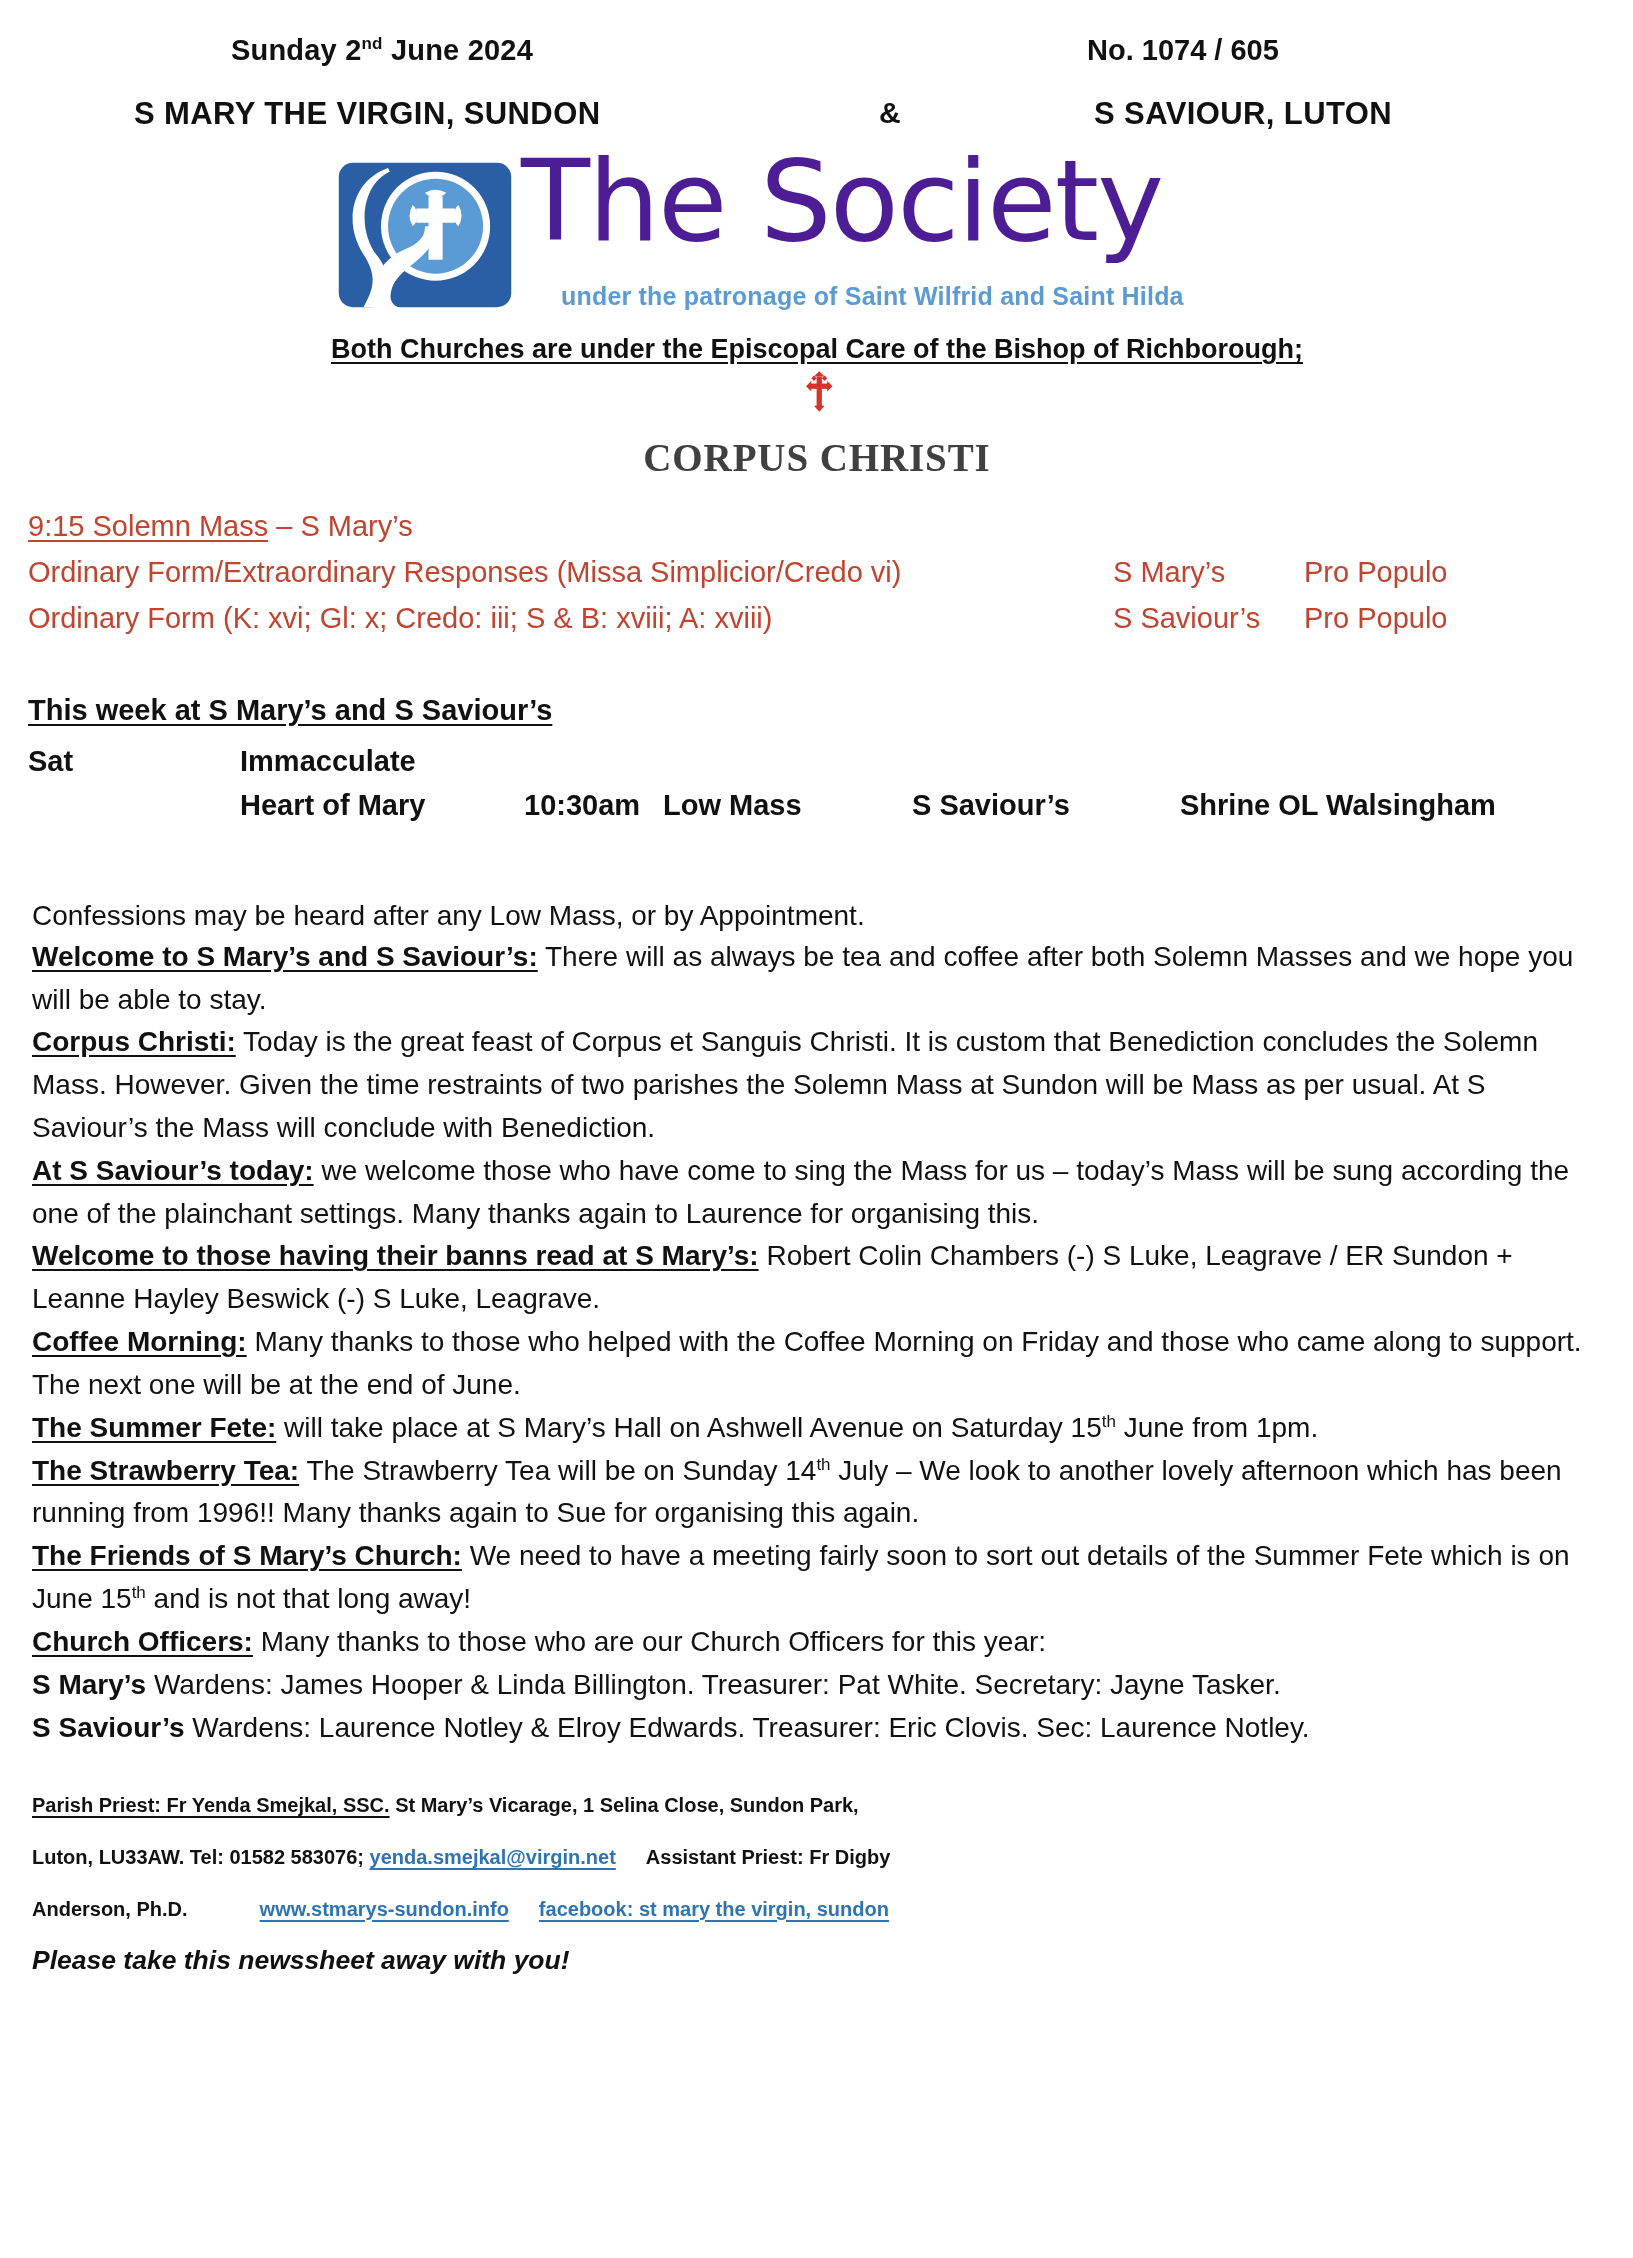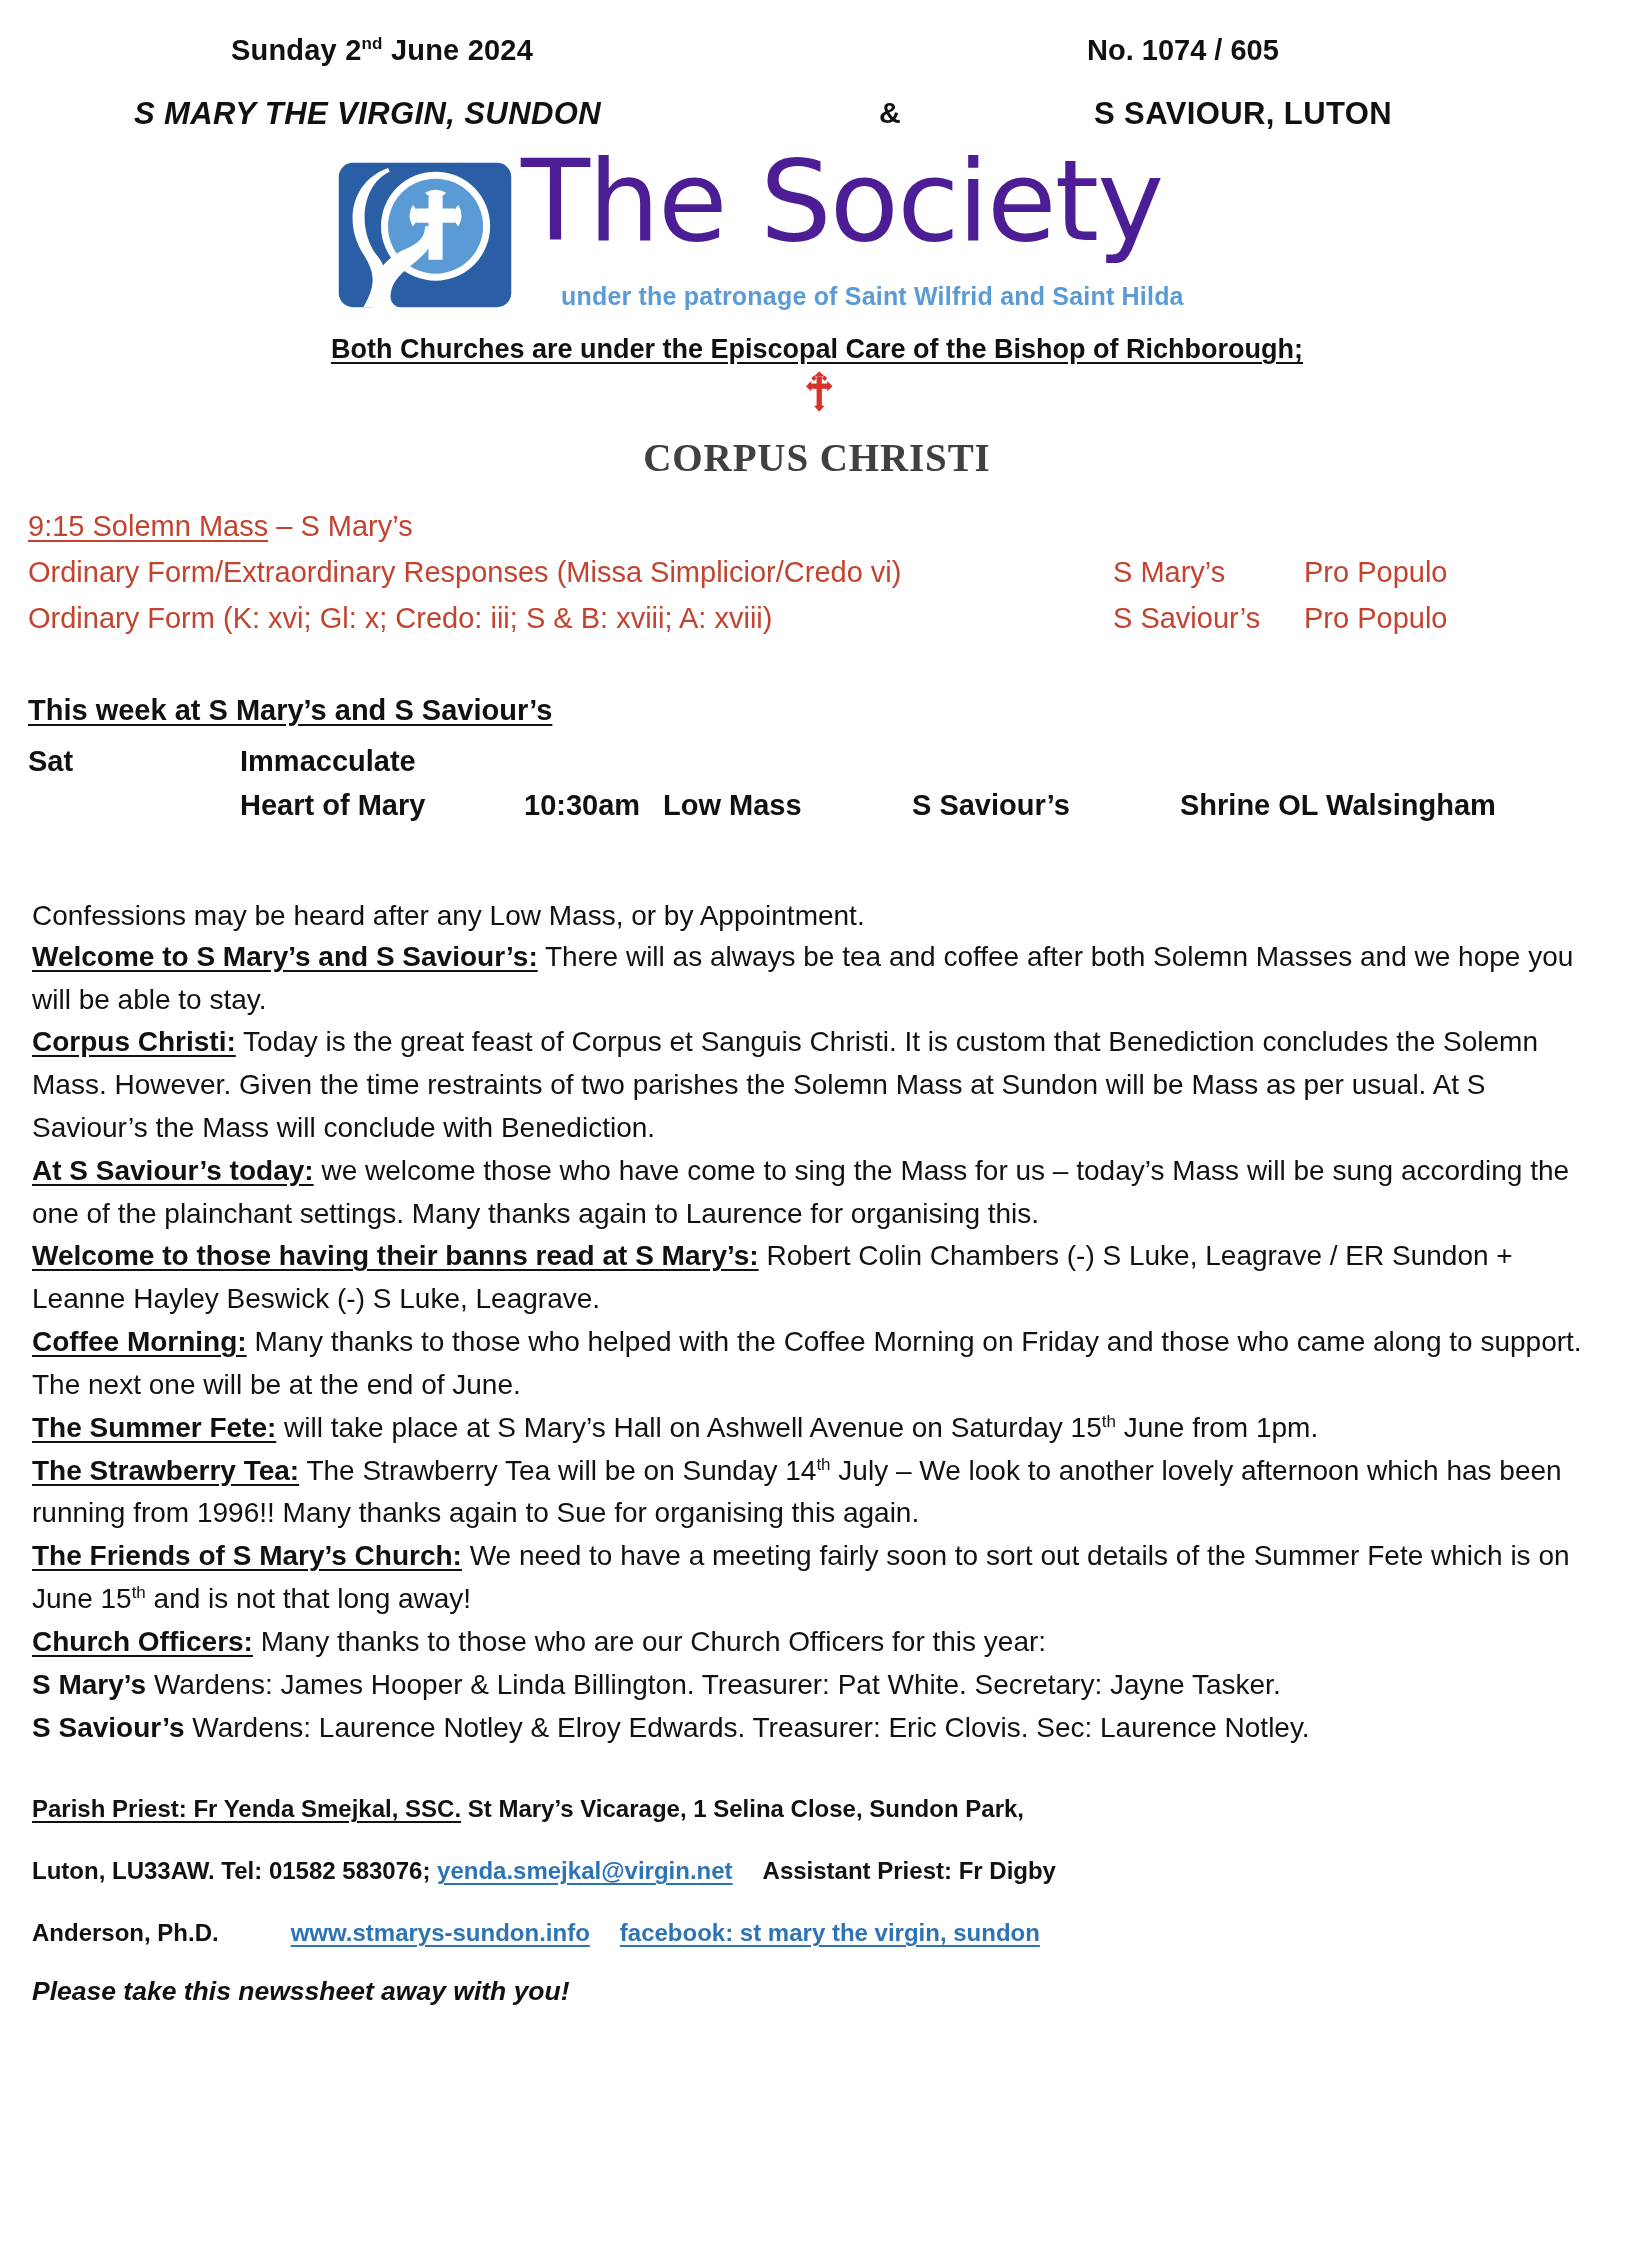--- a/index.html
+++ b/index.html
@@ -50,21 +50,20 @@
     position: relative;
     height: 53px;
     margin-top: 10.6px;
   }
   .church-left {
     position: absolute;
     left: 134px; top: 0;
     font-size: 31px;
     font-weight: 800;
     letter-spacing: 0.4px;
-    font-style: italic;
   }
   .amp {
     position: absolute;
     left: 879px; top: 0;
     font-size: 30px;
     font-weight: 800;
   }
   .church-right {
     position: absolute;
     left: 1094px; top: 0;
@@ -207,21 +206,21 @@
     font-weight: 800;
     text-decoration: underline;
     text-underline-offset: 4.4px;
   }
 
   
   .footer {
     margin-top: 41px;
     margin-left: 32px;
     margin-right: 21px;
-    font-size: 24px;
+    font-size: 20px;
     font-weight: 800;
     line-height: 1.58;
   }
   .footer .u { text-decoration: underline; text-underline-offset: 4.4px; }
   .link {
     color: #2e74b5;
     text-decoration: underline;
     text-underline-offset: 3.5px;
   }
   .gap-sm { display: inline-block; width: 30px; }

